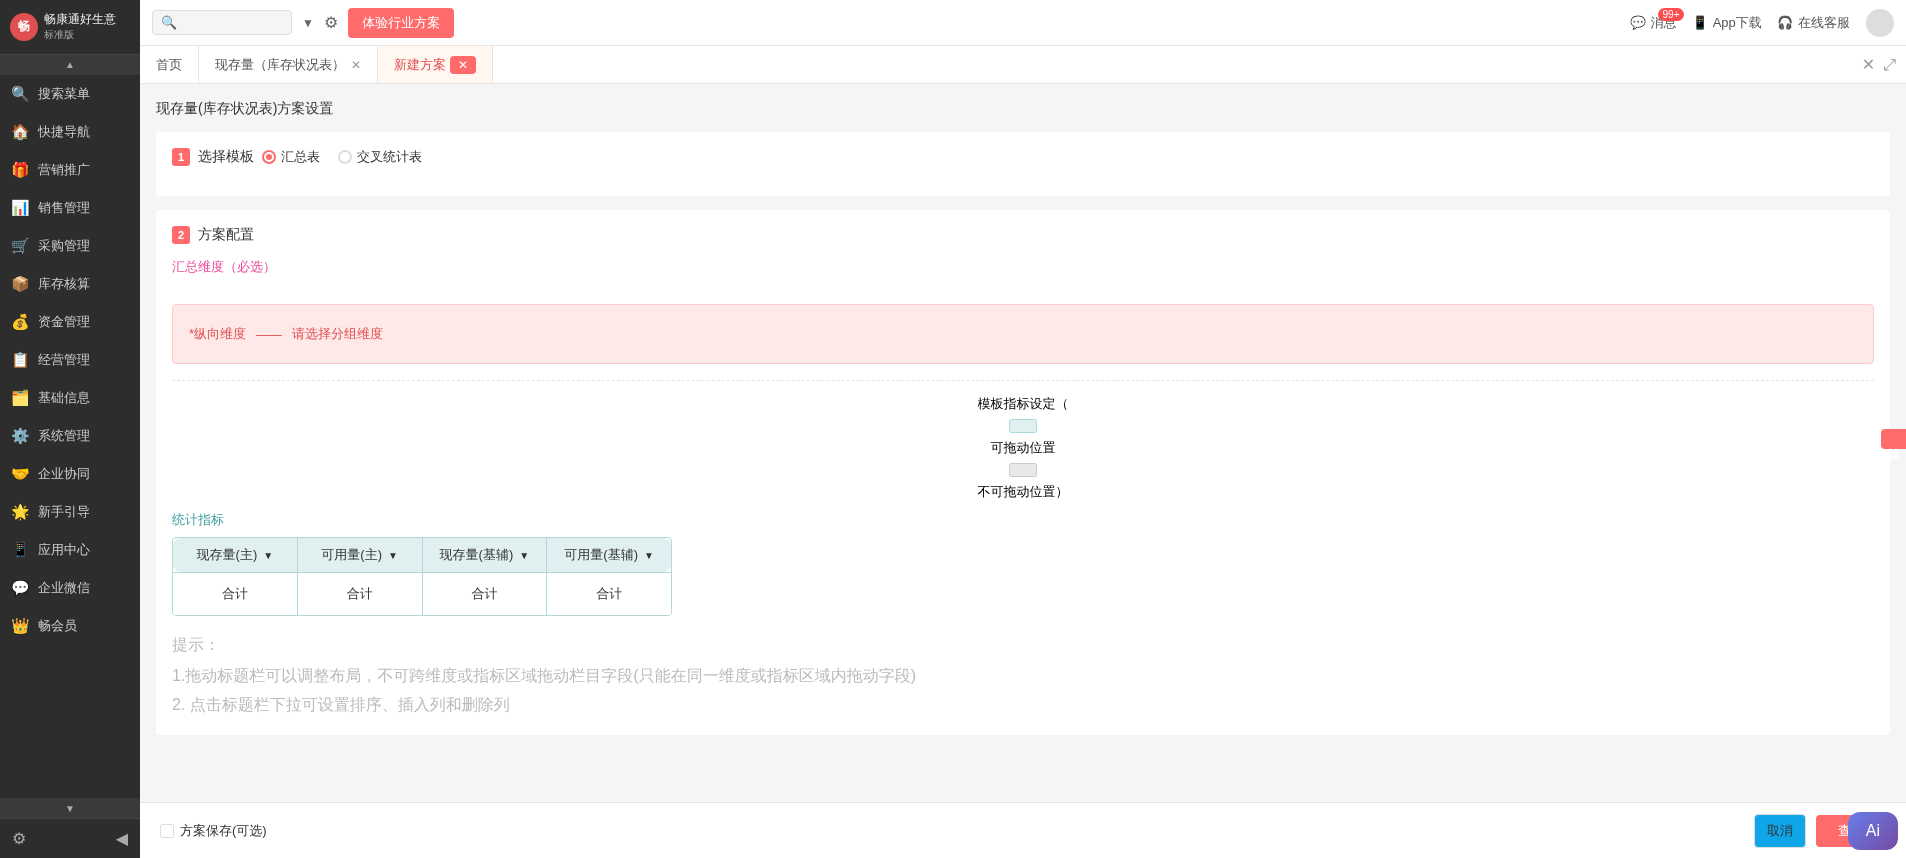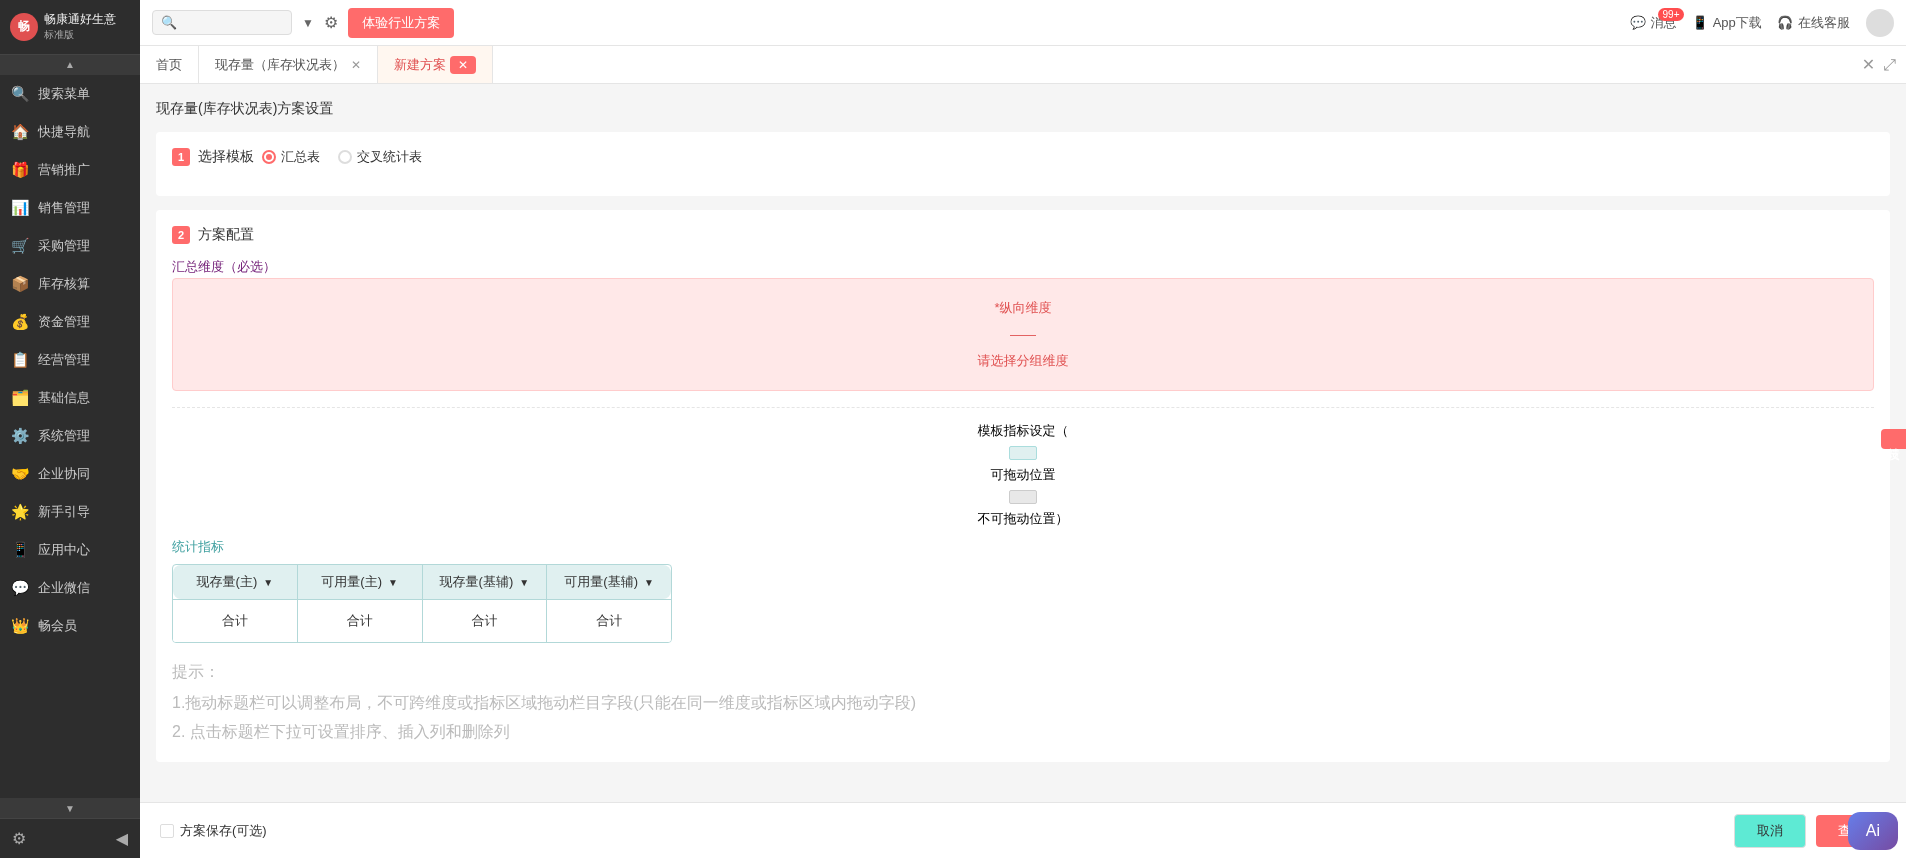--- a/index.html
+++ b/index.html
@@ -101,27 +101,27 @@
 
     .radio-group { display: flex; align-items: center; gap: 18px; }
     .radio-item { display: flex; align-items: center; gap: 5px; cursor: pointer; font-size: 13px; color: #333; }
     .radio-dot {
       width: 14px; height: 14px; border-radius: 50%; border: 2px solid #ddd;
       display: flex; align-items: center; justify-content: center;
     }
     .radio-dot.checked { border-color: #ff6b6b; }
     .radio-dot.checked::after { content: ''; width: 6px; height: 6px; background: #ff6b6b; border-radius: 50%; }
 
-    .subsection-label { font-size: 13px; color: #701a75; margin-bottom: 2px; }
+    .subsection-label { font-size: 13px; color: #ec4899; margin-bottom: 28px; }
 
     .dimension-box {
       background: #ffe8e8; border: 1px solid #ffcccc; border-radius: 4px;
       padding: 20px 16px; margin-bottom: 16px;
     }
-    .dimension-row { display: flex; align-items: center; gap: 10px; color: #e05050; font-size: 13px; flex-direction: column; }
+    .dimension-row { display: flex; align-items: center; gap: 10px; color: #e05050; font-size: 13px; }
     .dimension-label { color: #e05050; font-weight: 500; }
     .dimension-dash { color: #e05050; }
     .dimension-placeholder { color: #e05050; }
     .legend-box-draggable { width: 28px; height: 14px; background: #e0f0f0; border: 1px solid #aadddd; border-radius: 2px; }
     .legend-box-fixed { width: 28px; height: 14px; background: #e8e8e8; border: 1px solid #cccccc; border-radius: 2px; }
 
     .stat-table { border: 1px solid #b2d8d8; border-radius: 4px; overflow: hidden; display: inline-block; min-width: 500px; }
     .stat-table-header { display: flex; background: #e0f0f0; border-radius: 8px; }
     .stat-col-header {
       flex: 1; padding: 8px 12px; display: flex; align-items: center; justify-content: center;
@@ -141,22 +141,22 @@
     .tips-title { color: #bbb; margin-bottom: 2px; }
 
     .bottom-bar {
       height: 56px; background: #fff; border-top: 1px solid #e5e5e5;
       display: flex; align-items: center; justify-content: space-between;
       padding: 0 20px; flex-shrink: 0;
     }
     .save-option { display: flex; align-items: center; gap: 6px; font-size: 13px; color: #333; }
     .checkbox { width: 14px; height: 14px; border: 1px solid #ddd; border-radius: 2px; cursor: pointer; }
     .btn-cancel {
-      background: #5eead4; border: 1px solid #ddd; border-radius: 4px;
-      padding: 7px 22px; font-size: 13px; color: #333; cursor: pointer;
+      background: #0ea5e9; border: 1px solid #ddd; border-radius: 4px;
+      padding: 7px 12px; font-size: 13px; color: #333; cursor: pointer;
     }
     .btn-query {
       background: #ff6b6b; border: none; border-radius: 4px;
       padding: 7px 22px; font-size: 13px; color: #fff; cursor: pointer; margin-left: 10px;
     }
     .btn-group { display: flex; align-items: center; }
 
     
     .ai-widget {
       position: fixed; bottom: 8px; right: 8px;

